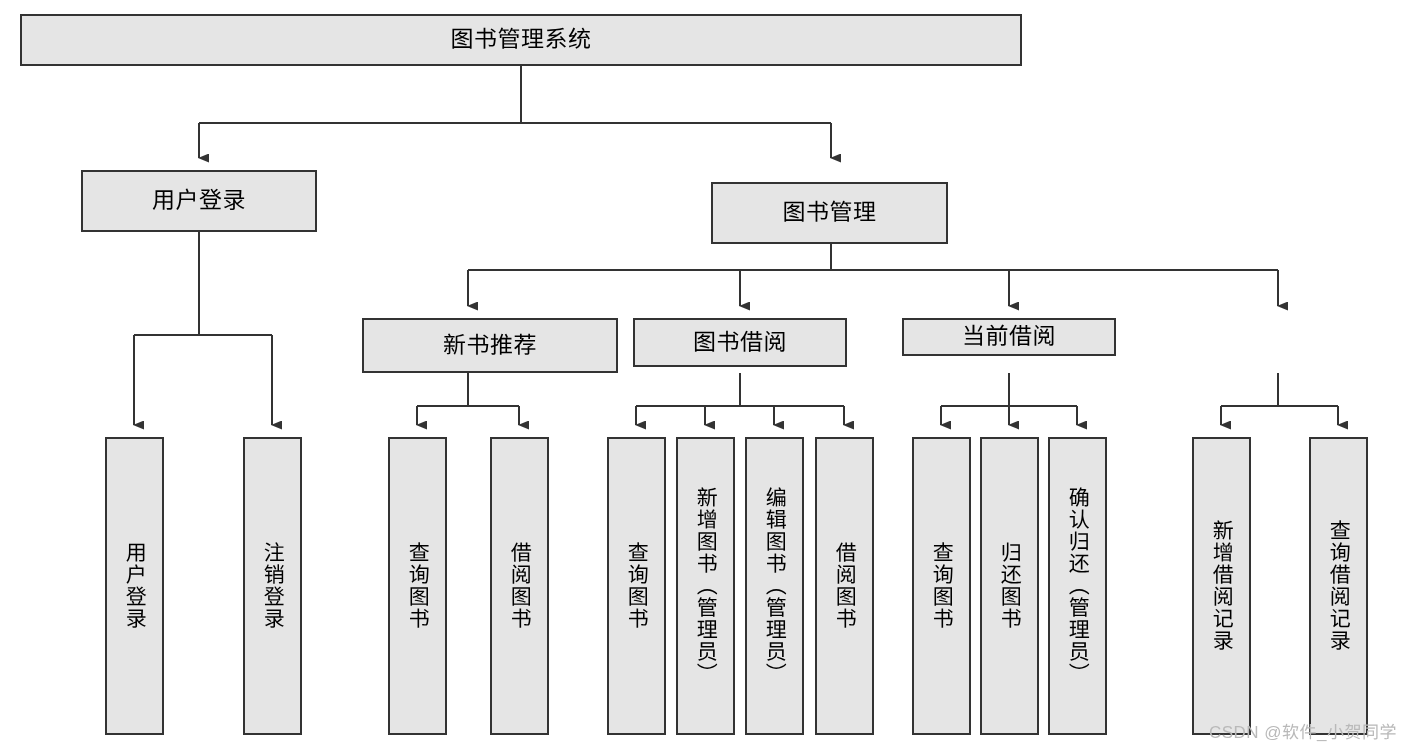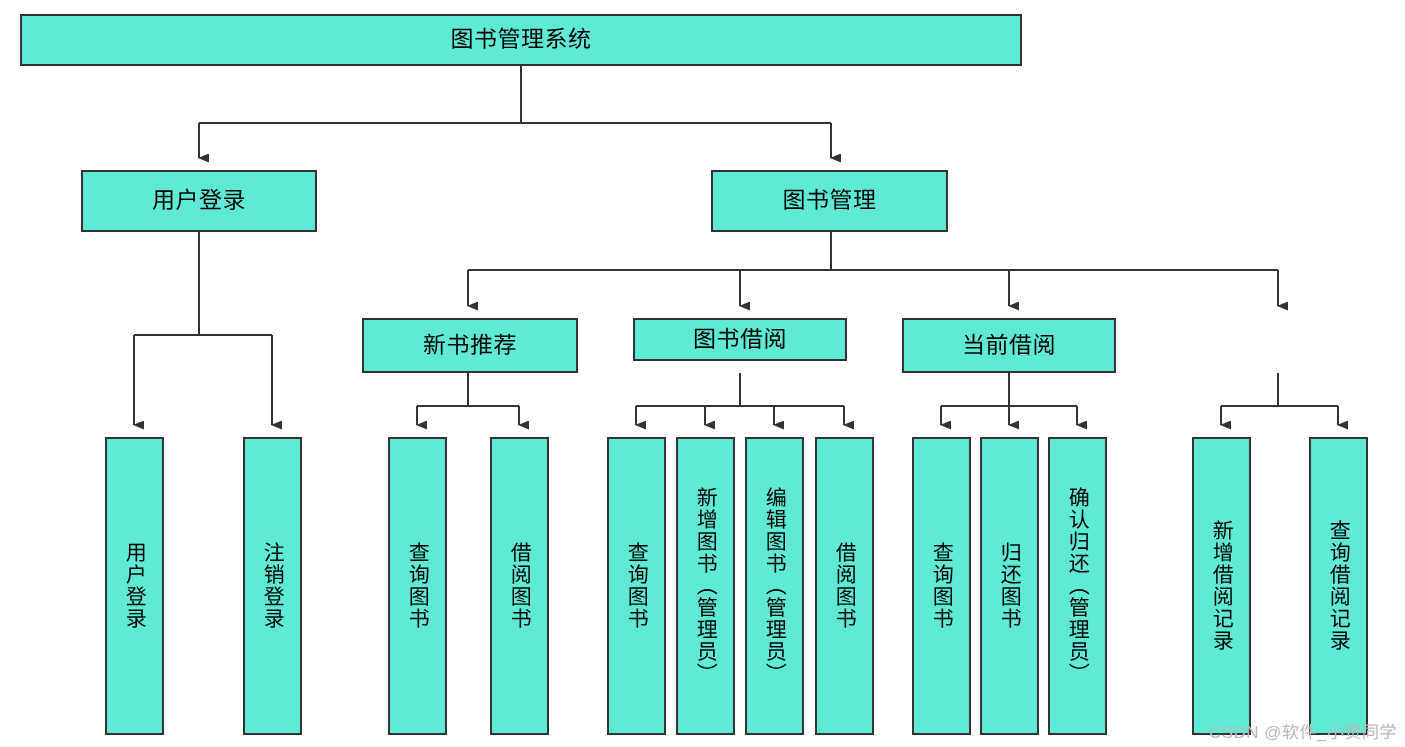--- a/index.html
+++ b/index.html
@@ -21,21 +21,21 @@
   #diagram-svg {
     position: absolute;
     left: 0;
     top: 0;
     width: 1405px;
     height: 747px;
   }
   .node-box {
     position: absolute;
     box-sizing: border-box;
-    background: #5eead4;
+    background: #e5e5e5;
     border: 2px solid #333333;
     display: flex;
     align-items: center;
     justify-content: center;
     overflow: hidden;
   }
   .node-label-h {
     font-size: 23px;
     color: #000000;
     line-height: 1.1;
@@ -126,33 +126,33 @@
   </svg>
 
   <div class="node-box" style="left:20px; top:14px; width:1002px; height:52px;">
     <span class="node-label-h">图书管理系统</span>
   </div>
 
   <div class="node-box" style="left:81px; top:170px; width:236px; height:62px;">
     <span class="node-label-h">用户登录</span>
   </div>
 
-  <div class="node-box" style="left:711px; top:170px; width:237px; height:62px;">
+  <div class="node-box" style="left:711px; top:182px; width:237px; height:62px;">
     <span class="node-label-h">图书管理</span>
   </div>
 
-  <div class="node-box" style="left:362px; top:318px; width:216px; height:55px;">
+  <div class="node-box" style="left:362px; top:318px; width:256px; height:55px;">
     <span class="node-label-h">新书推荐</span>
   </div>
 
-  <div class="node-box" style="left:633px; top:318px; width:214px; height:43px;">
+  <div class="node-box" style="left:633px; top:318px; width:214px; height:49px;">
     <span class="node-label-h">图书借阅</span>
   </div>
 
-  <div class="node-box" style="left:902px; top:318px; width:214px; height:55px;text-align:right;">
+  <div class="node-box" style="left:902px; top:318px; width:214px; height:38px;text-align:right;">
     <span class="node-label-h">当前借阅</span>
   </div>
 
 
   <div class="node-box node-leaf" style="left:105px; top:437px; width:59px; height:298px;">
     <span class="node-label-v">用户登录</span>
   </div>
 
   <div class="node-box node-leaf" style="left:243px; top:437px; width:59px; height:298px;">
     <span class="node-label-v">注销登录</span>

